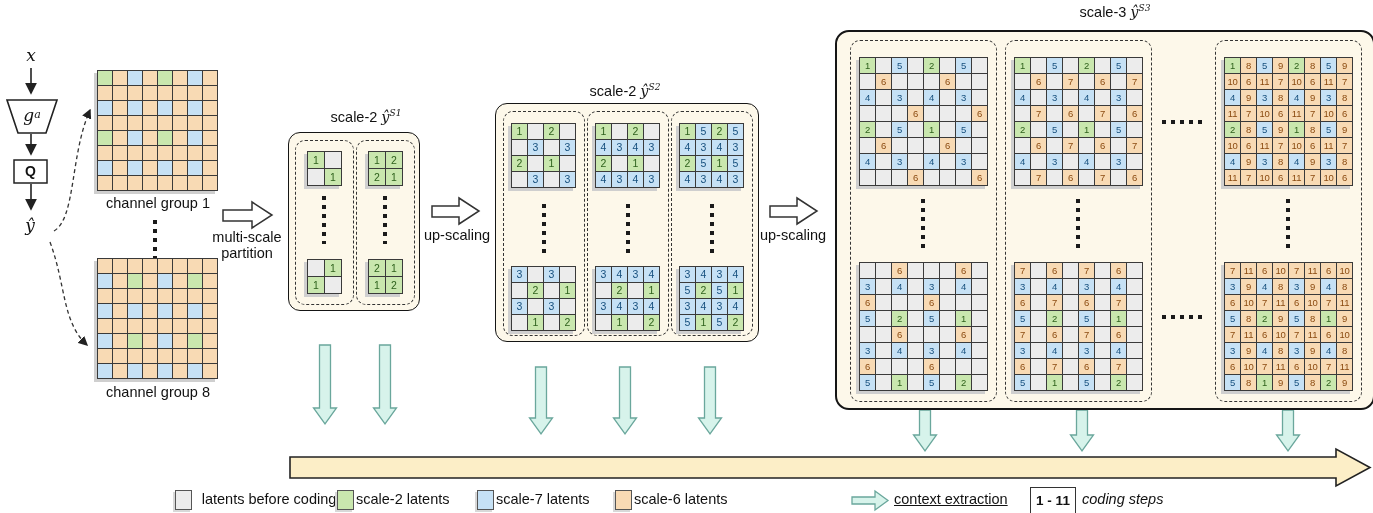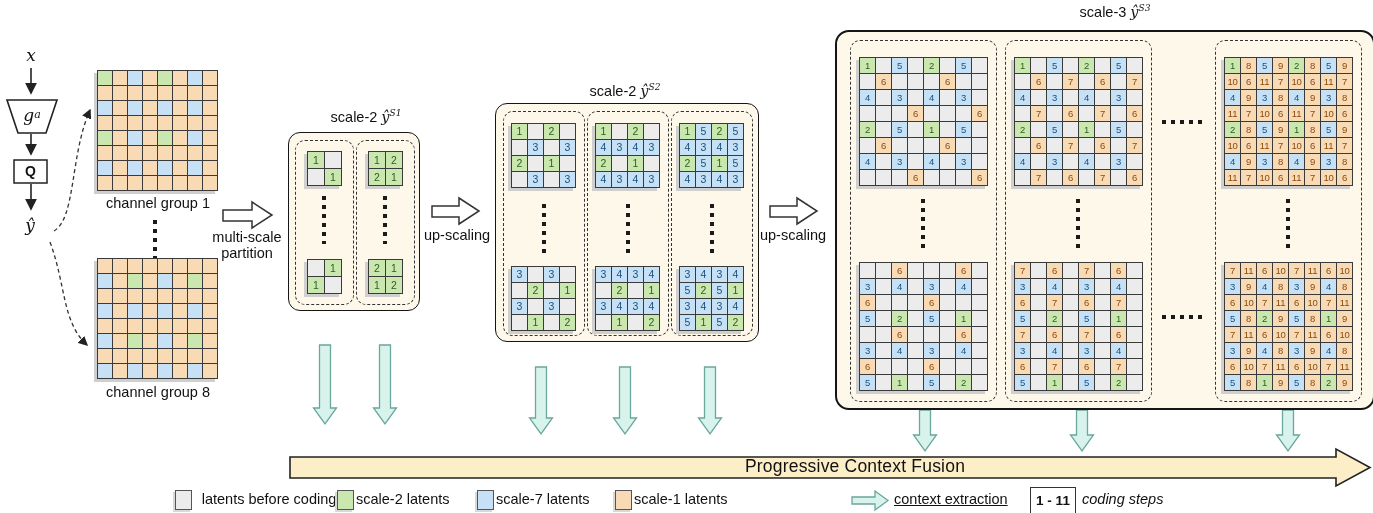--- a/index.html
+++ b/index.html
@@ -788,27 +788,26 @@
           <div class="cell c-g">1</div>
           <div class="cell c-o">9</div>
           <div class="cell c-b">5</div>
           <div class="cell c-o">8</div>
           <div class="cell c-g">2</div>
           <div class="cell c-o">9</div>
         </div>
     </div>
   </div>
 
-  <div class="banner-lbl" style="left:650px;top:456px;width:410px;">Progressive Context Fusion</div>
 
   <div class="sw sw-e" style="left:175px;top:490px;"></div>
   <div class="lbl" style="left:194px;top:492px;text-align:center;width:150px;">latents before coding</div>
   <div class="sw sw-g" style="left:337px;top:490px;"></div>
   <div class="lbl" style="left:356px;top:492px;text-align:left;width:120px;">scale-2 latents</div>
   <div class="sw sw-b" style="left:477px;top:490px;"></div>
   <div class="lbl" style="left:496px;top:492px;text-align:left;width:120px;">scale-7 latents</div>
   <div class="sw sw-o" style="left:615px;top:490px;"></div>
-  <div class="lbl" style="left:634px;top:492px;text-align:left;width:120px;">scale-1 latents</div>
+  <div class="lbl" style="left:634px;top:492px;text-align:left;width:120px;">scale-6 latents</div>
   <div class="lbl" style="left:894px;top:492px;text-align:left;width:140px;text-decoration:underline;">context extraction</div>
   <div class="badge" style="left:1030px;top:487px;width:44px;height:25px;">1 - 11</div>
   <div class="lbl" style="left:1082px;top:492px;text-align:left;width:110px;font-style:italic;">coding steps</div>
 
 </div>
 
 </body></html>

